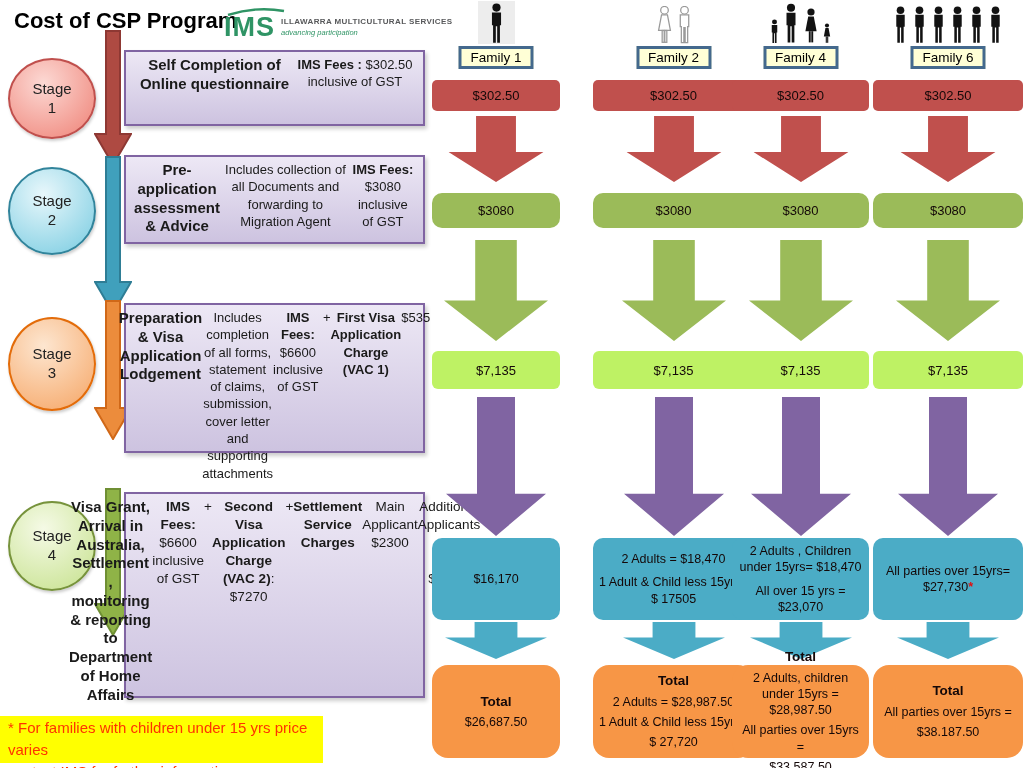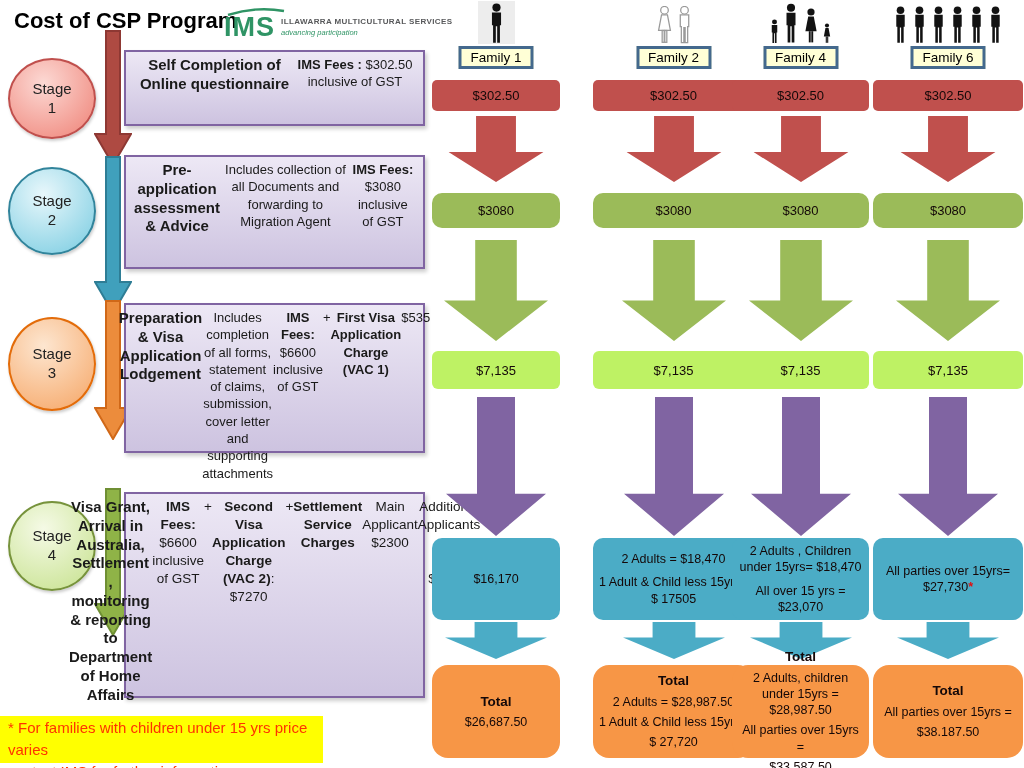--- a/index.html
+++ b/index.html
@@ -31,21 +31,21 @@
   .va3{top:300px;height:140px;}
   .va4{top:488px;height:148px;}
   .vert-arrow svg{width:100%;height:100%;display:block;}
 
   .desc-box{position:absolute;left:124px;width:301px;box-sizing:border-box;
       background:linear-gradient(#EDE8F5,#CDC3E0);border:2px solid #8064A2;
       box-shadow:2px 3px 4px rgba(0,0,0,.2);
       display:flex;flex-direction:row;justify-content:center;text-align:center;
       padding:4px 8px;font-size:13px;line-height:1.33;color:#1a1a1a;}
   .db1{top:50px;height:76px;}
-  .db2{top:155px;height:114px;}
+  .db2{top:155px;height:89px;}
   .db3{top:303px;height:150px;}
   .db4{top:492px;height:206px;font-size:13.5px;}
   .desc-head{font-weight:bold;font-size:15px;line-height:1.25;}
   .desc-bold{font-weight:bold;}
 
   
   .footnote{position:absolute;left:0;top:716px;width:323px;height:47px;background:#FFFF00;
       color:#FF3300;font-size:15px;line-height:22px;padding:1px 6px 0 8px;box-sizing:border-box;}
 
   

